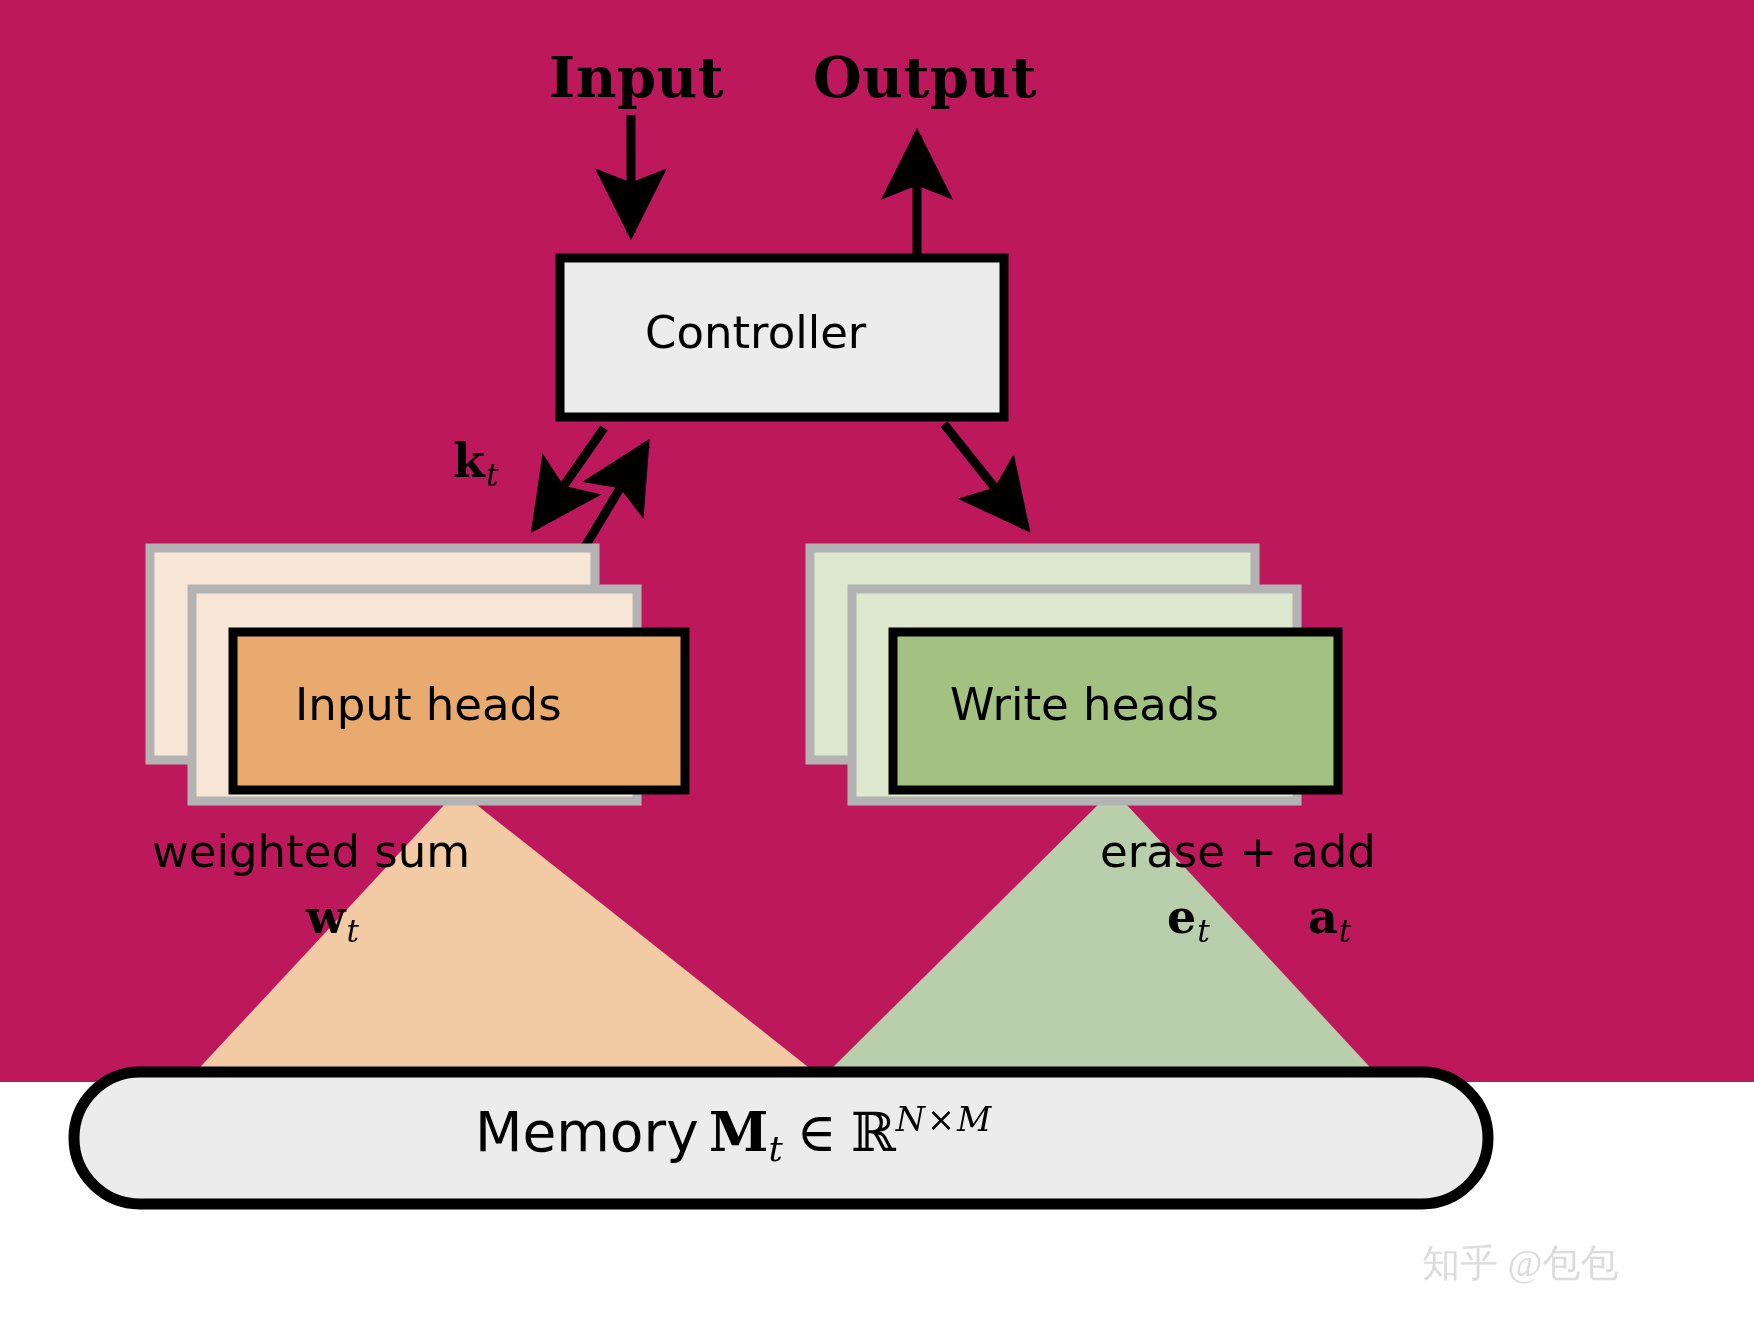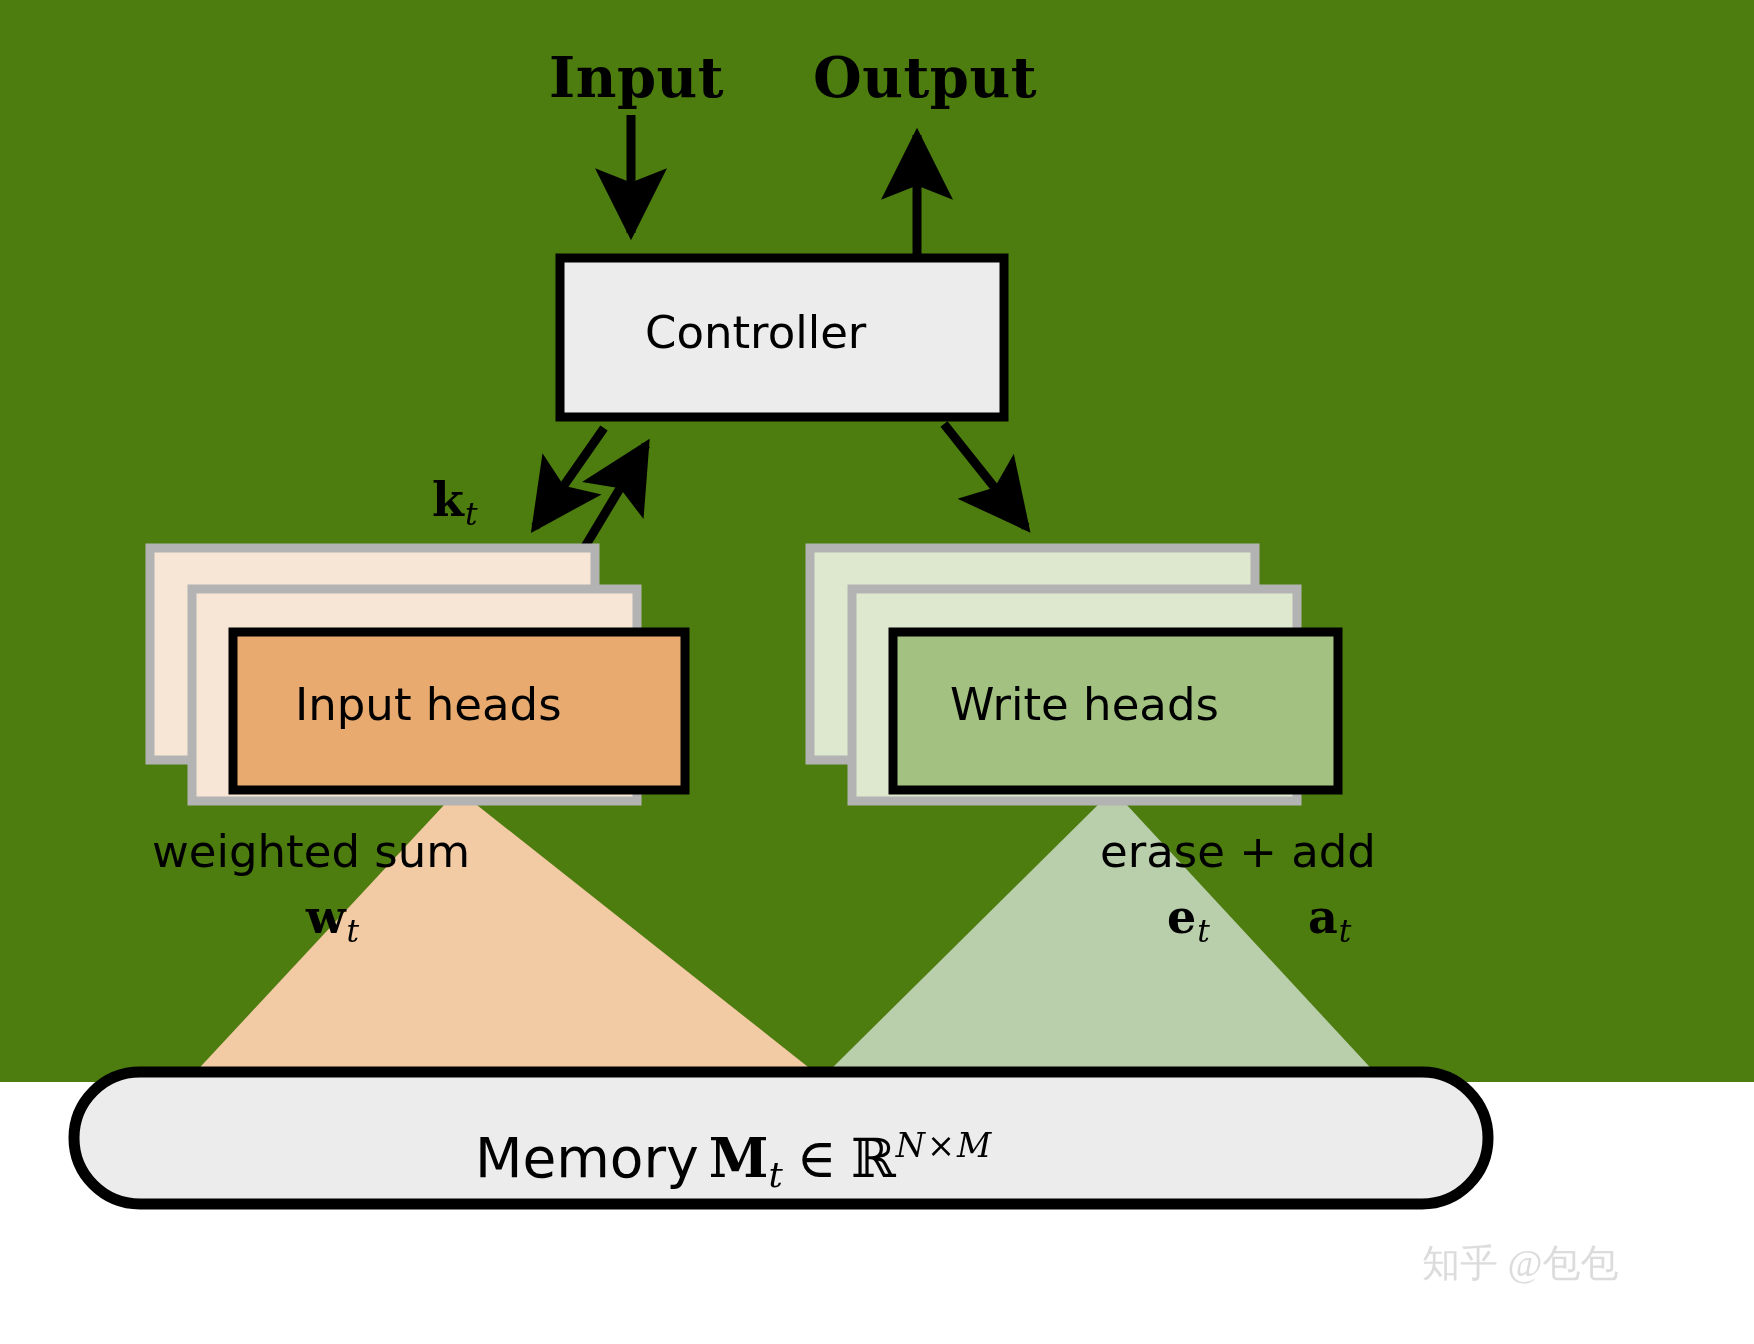--- a/index.html
+++ b/index.html
@@ -1,17 +1,17 @@
 <!DOCTYPE html>
 <html><head>
 <meta charset="utf-8">
 <style>
   html,body{margin:0;padding:0;background:#ffffff;}
   body{width:1754px;height:1344px;overflow:hidden;font-family:"Liberation Sans",sans-serif;}
-  #stage{position:relative;width:1754px;height:1082px;background:#4d7c0f;}
+  #stage{position:relative;width:1754px;height:1082px;background:#be185d;}
 
   svg#canvas{position:absolute;left:0;top:0;width:1754px;height:1344px;}
 
   .lbl{position:absolute;white-space:nowrap;color:#000;}
 
   
   .io-label{
     font-family:"DejaVu Serif","Liberation Serif",serif;
     font-weight:700;font-size:56px;letter-spacing:.5px;
   }
@@ -34,21 +34,20 @@
   .math .bf{font-weight:700;}
   .math .sub{font-size:0.68em;font-style:italic;vertical-align:-0.30em;margin-left:1px;}
 
   .mem-label{
     font-family:"DejaVu Sans","Liberation Sans",sans-serif;
     font-size:55px;font-weight:400;
   }
   .mem-math{
     font-family:"DejaVu Serif","Liberation Serif",serif;
     font-size:54px;
-    margin-top:26px;
   }
   .mem-math .bf{font-weight:700;}
   .mem-math .sub{font-size:0.66em;font-style:italic;vertical-align:-0.28em;}
   .mem-math .sup{font-size:0.62em;font-style:italic;vertical-align:0.60em;}
   .bb{font-weight:400;}
 
   .watermark{
     position:absolute;
     font-family:Liberation Serif, serif;
     font-size:38px;color:#dcdcdc;white-space:nowrap;
@@ -89,21 +88,21 @@
     <rect x="893" y="632" width="445" height="158" fill="#a3c281" stroke="#000" stroke-width="9"></rect>
 
     <rect x="74" y="1072" width="1414" height="132" rx="66" ry="66" fill="#ececec" stroke="#000" stroke-width="11"></rect>
   </svg>
 
   <div class="lbl io-label" style="left:549px;top:44px;">Input</div>
   <div class="lbl io-label" style="left:813px;top:44px;">Output</div>
 
   <div class="lbl box-label" style="left:645px;top:306px;">Controller</div>
 
-  <div class="lbl math" style="left:432px;top:434px;margin-top:39px;">
+  <div class="lbl math" style="left:453px;top:434px;">
     <span class="bf">k</span><span class="sub">t</span>
   </div>
 
   <div class="lbl box-label" style="left:295px;top:678px;">Input heads</div>
   <div class="lbl box-label" style="left:950px;top:678px;">Write heads</div>
 
   <div class="lbl flow-label" style="left:152px;top:825px;">weighted sum</div>
   <div class="lbl flow-label" style="left:1100px;top:825px;">erase + add</div>
 
   <div class="lbl math" style="left:284px;top:890px;margin-left:22px;">

